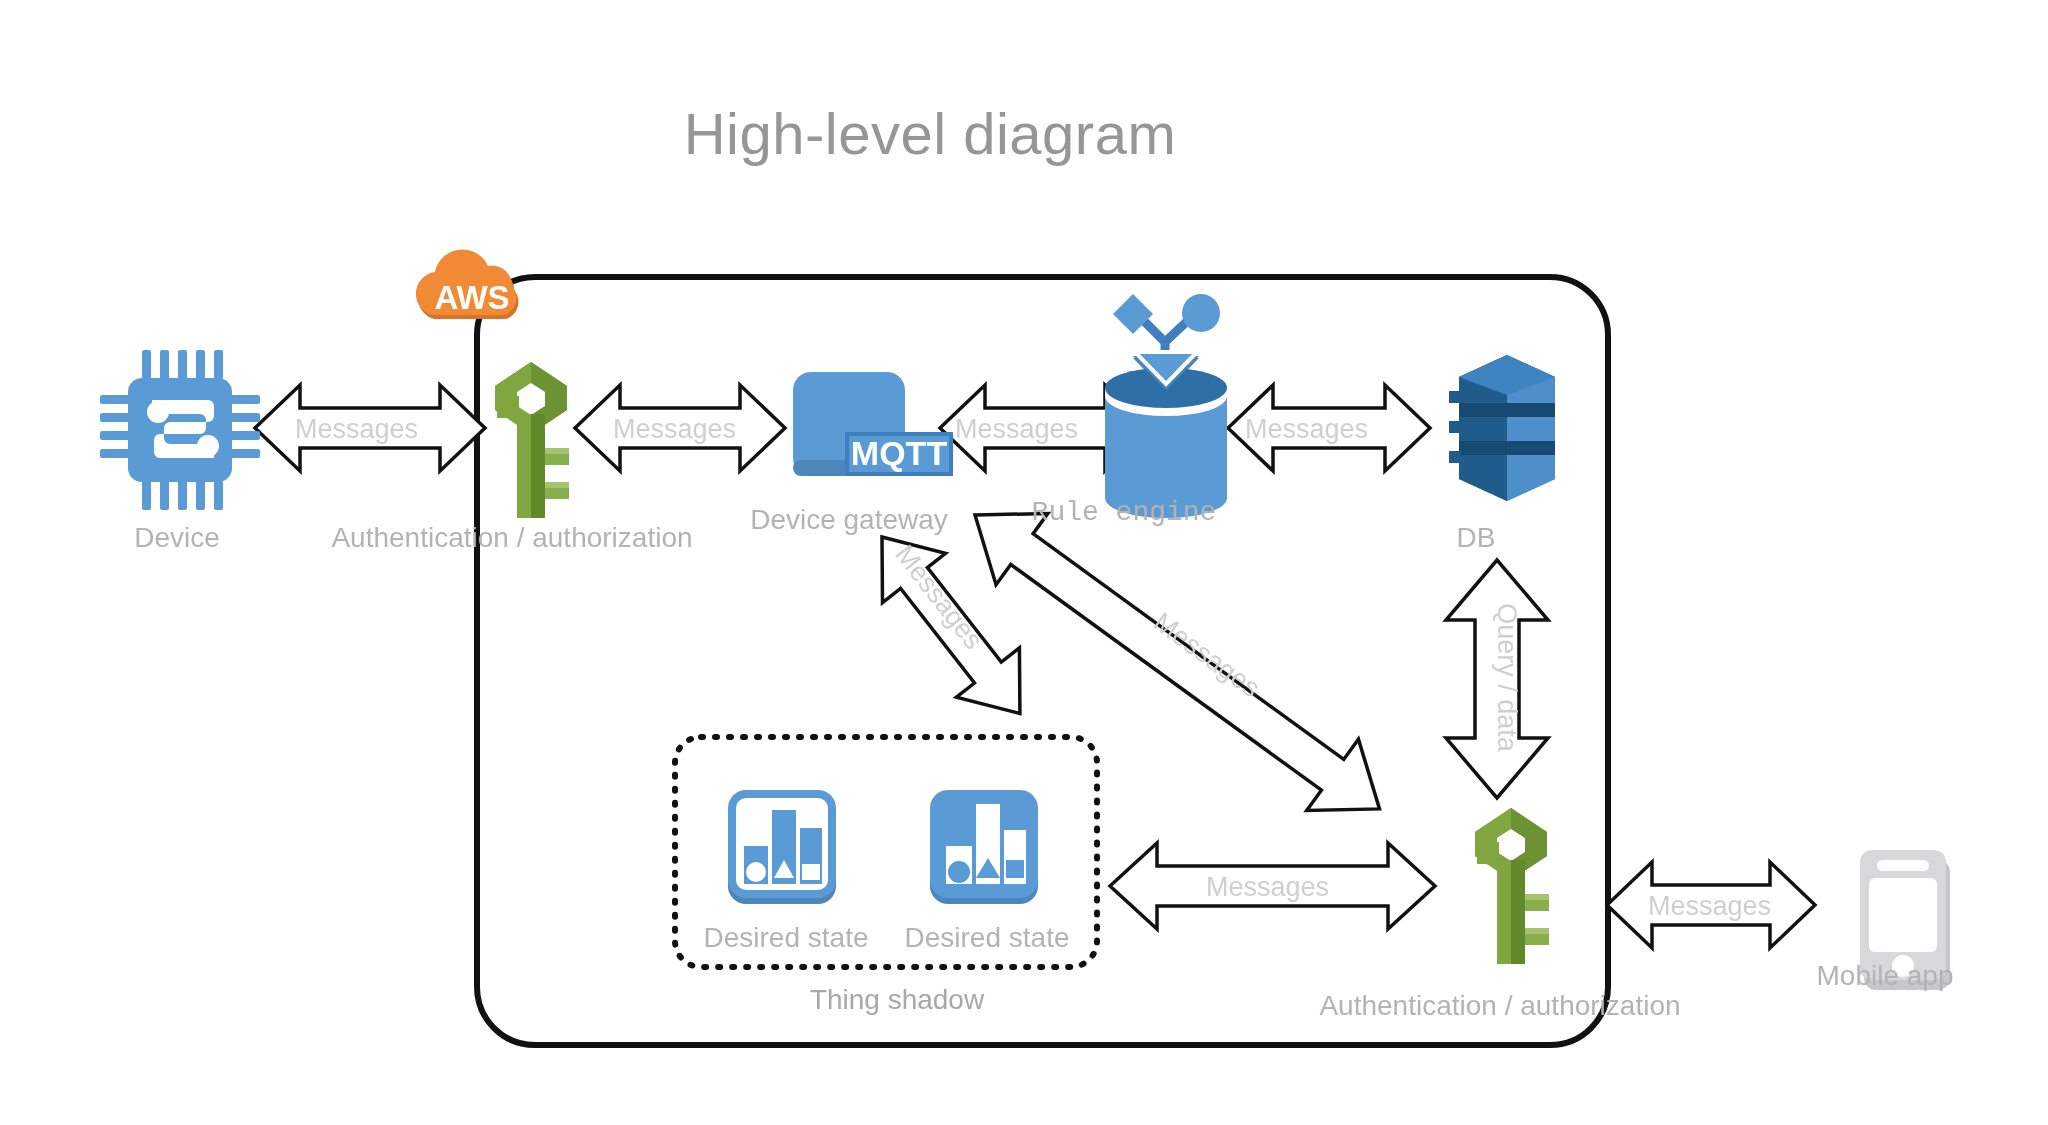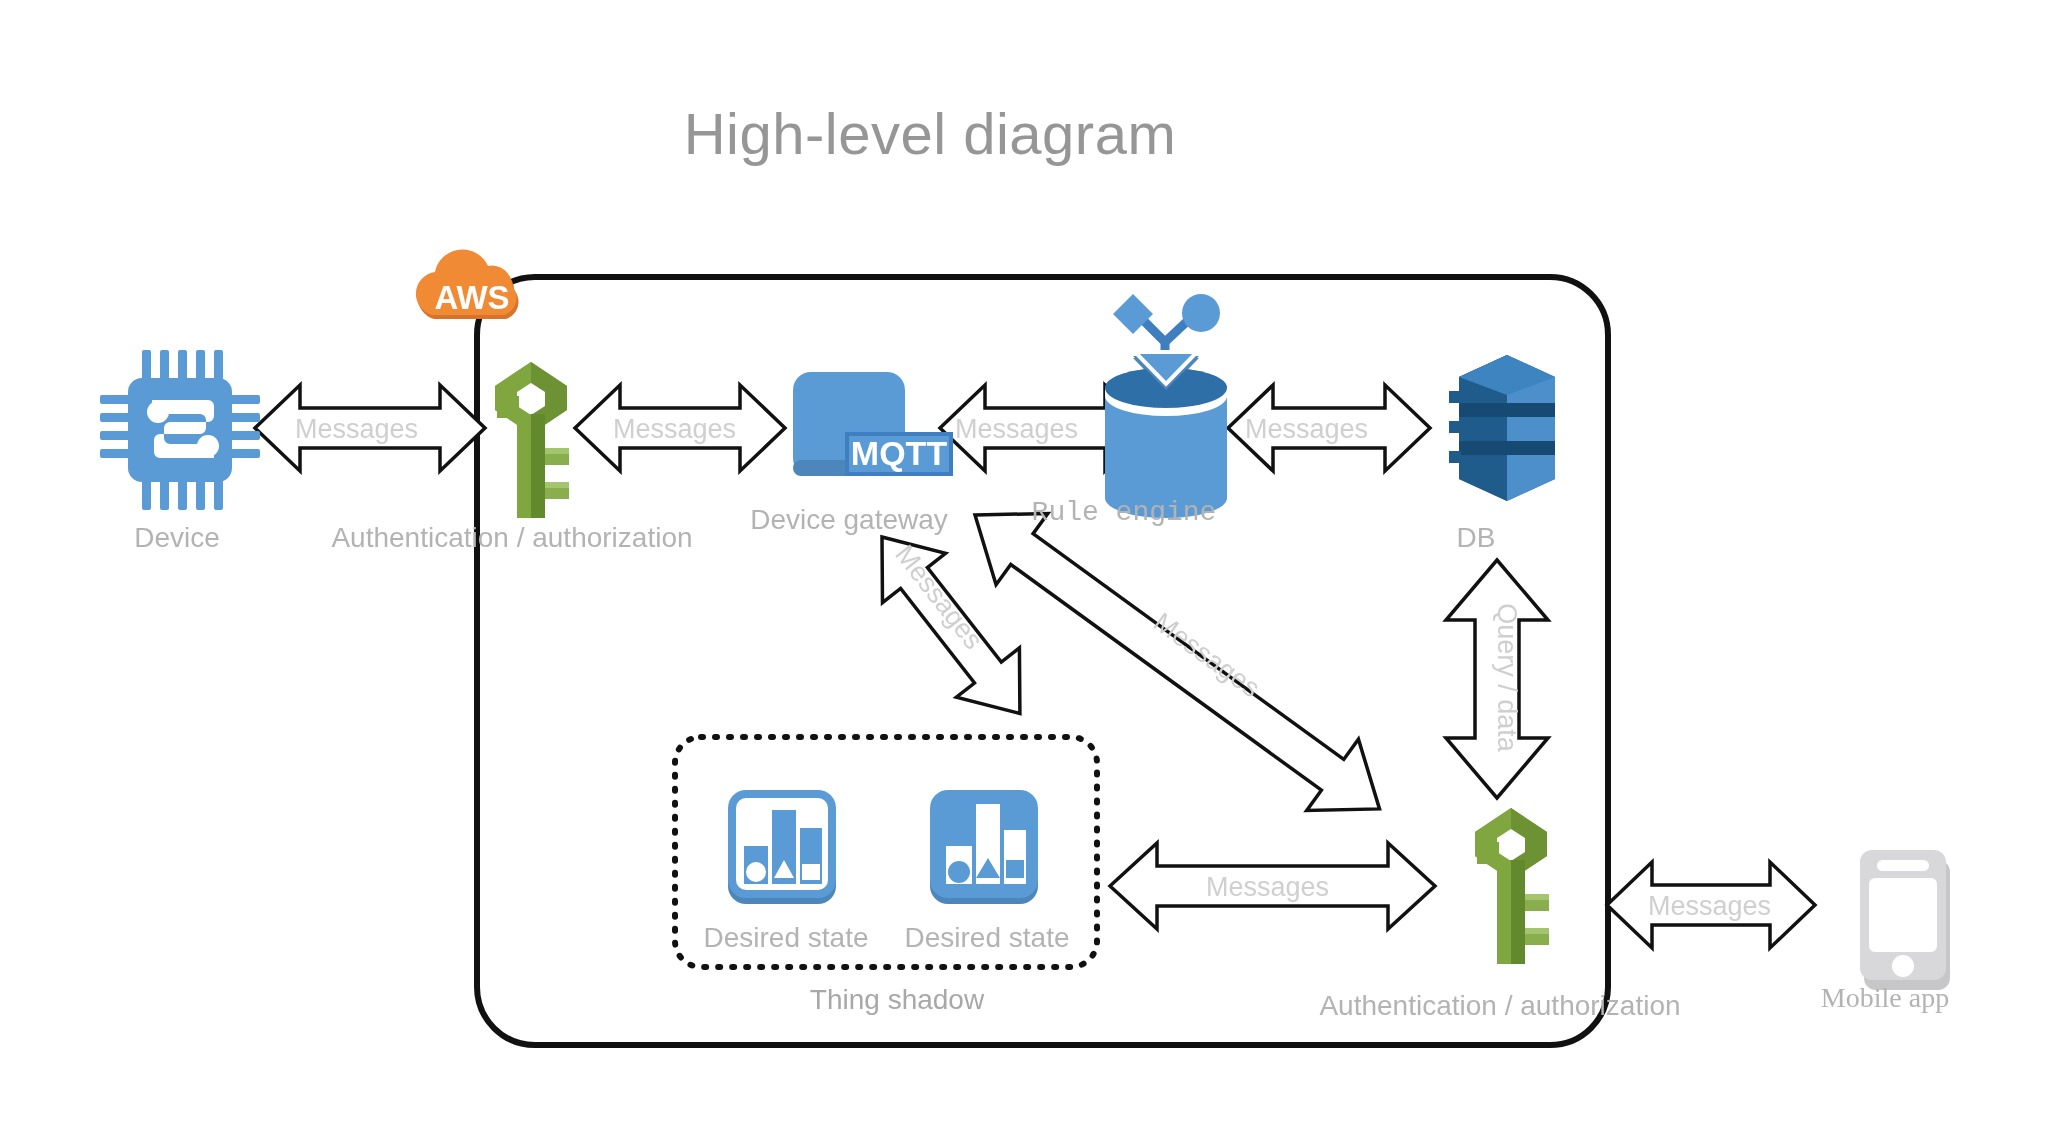--- a/index.html
+++ b/index.html
@@ -256,21 +256,21 @@
   <div class="nodelabel" style="left:512px; top:522px;">Authentication / authorization</div>
 
   <div class="nodelabel" style="left:849px; top:504px;">Device gateway</div>
 
   <div class="nodelabel" style="left:1124px; top:497px;font-family:Liberation Mono, monospace;">Rule engine</div>
 
   <div class="nodelabel" style="left:1476px; top:522px;">DB</div>
 
   <div class="nodelabel" style="left:1500px; top:990px;">Authentication / authorization</div>
 
-  <div class="nodelabel" style="left:1885px; top:982px;font-family:Liberation Serif, serif;">Mobile app</div>
+  <div class="nodelabel" style="left:1885px; top:960px;">Mobile app</div>
 
   <div class="nodelabel" style="left:786px; top:922px;">Desired state</div>
 
   <div class="nodelabel" style="left:987px; top:922px;">Desired state</div>
 
   <div class="nodelabel bold" style="left:897px; top:984px;">Thing shadow</div>
 
   <div class="arrowtext" style="left:295px; top:414px;">Messages</div>
 
   <div class="arrowtext" style="left:613px; top:414px;">Messages</div>

